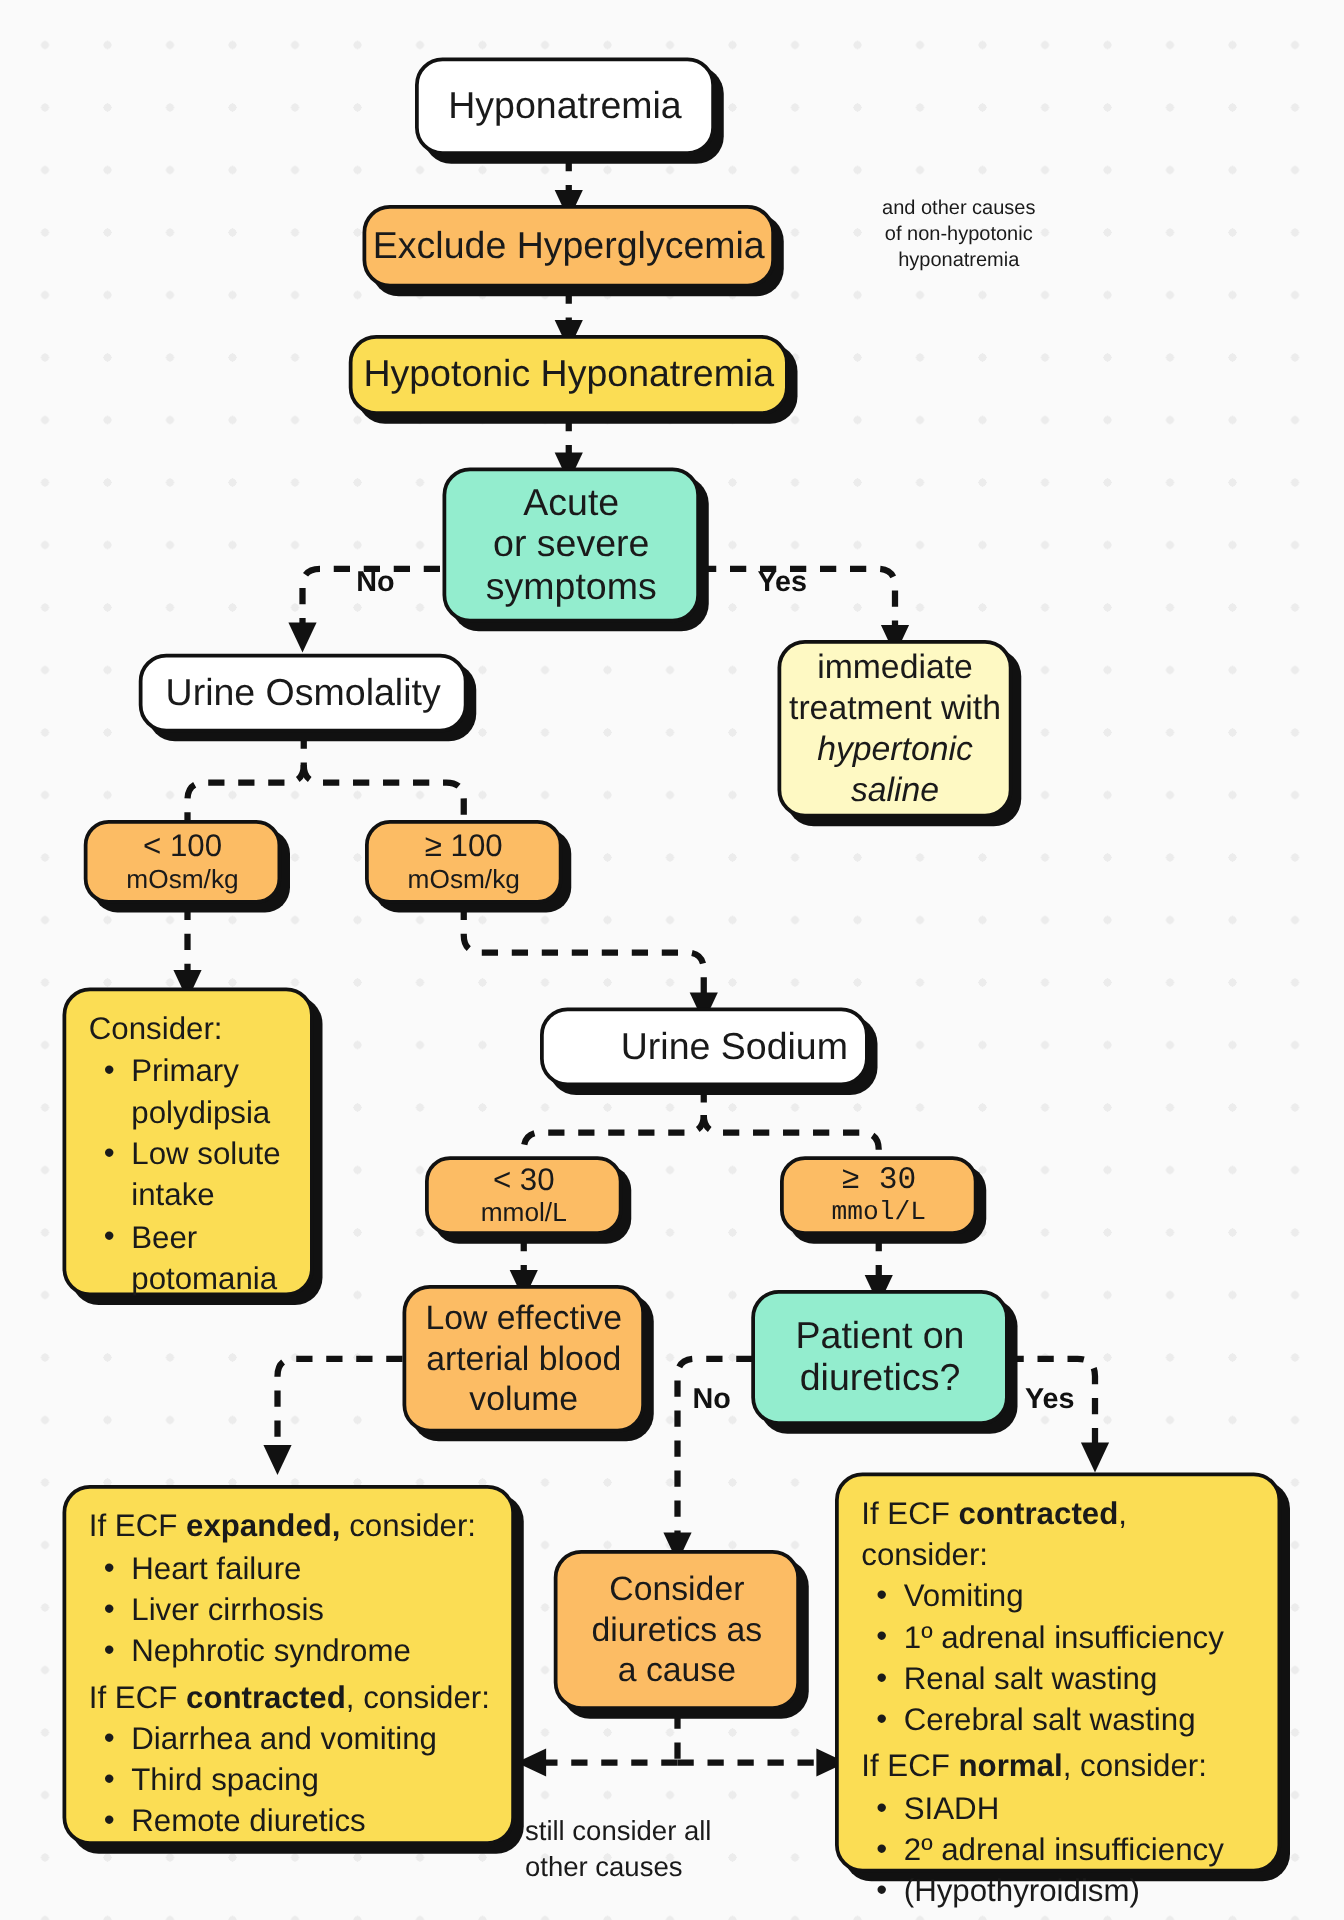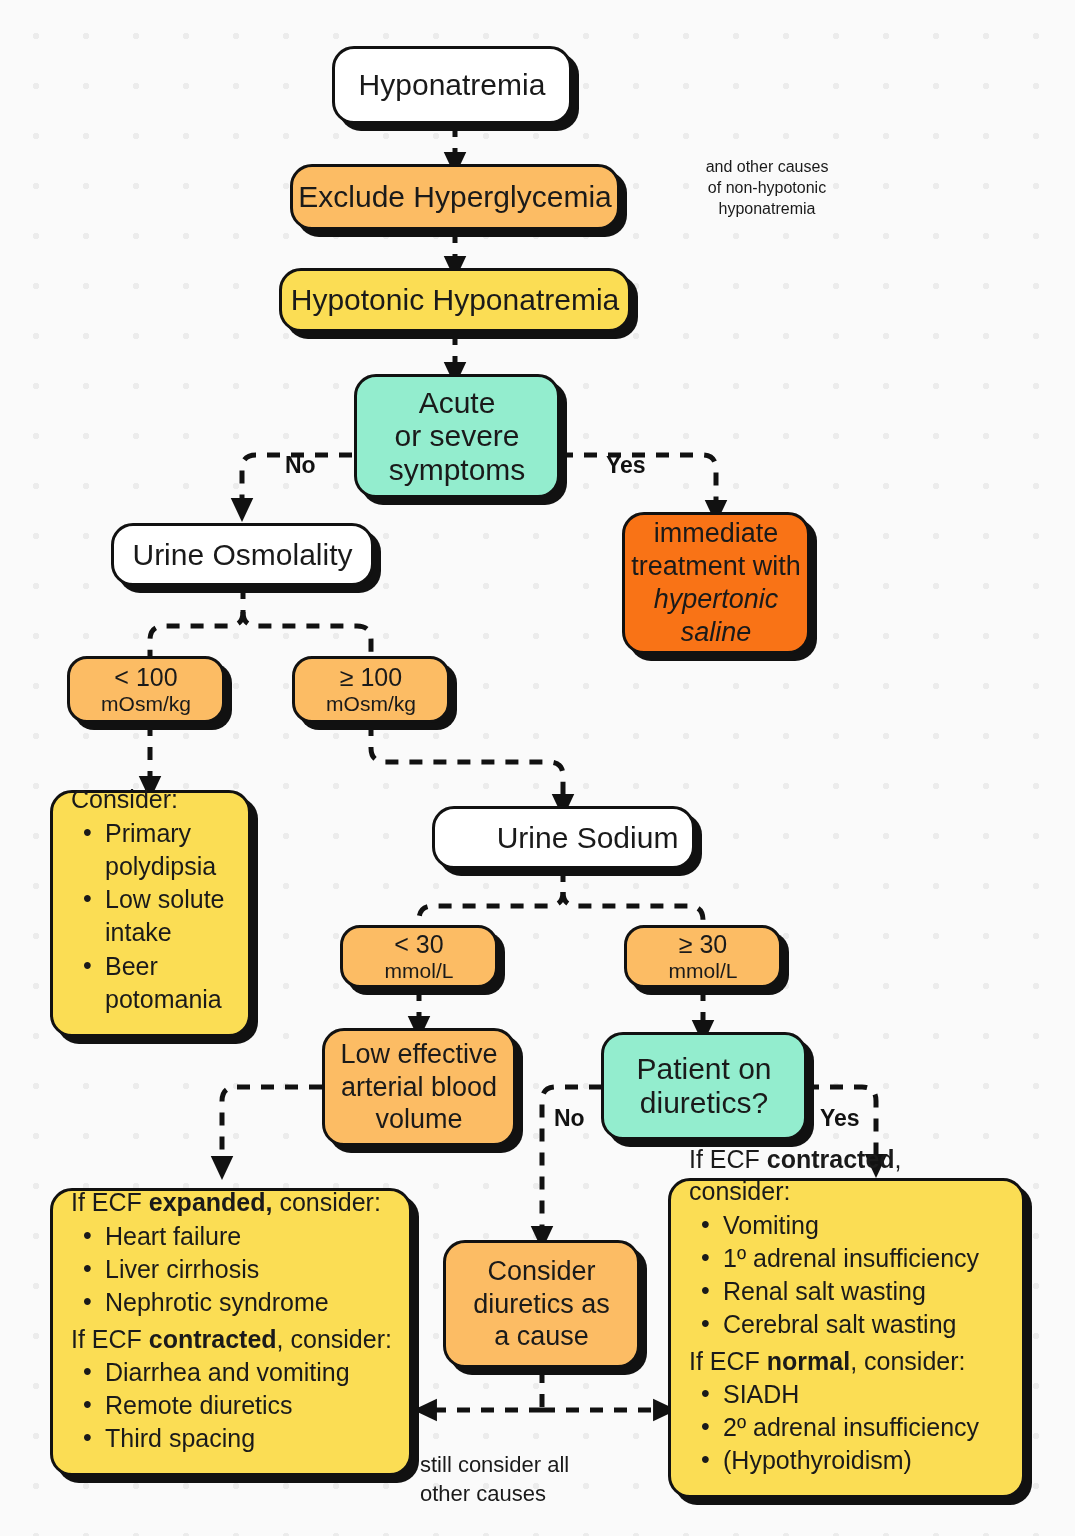--- a/index.html
+++ b/index.html
@@ -42,21 +42,21 @@
     z-index: 5;
   }
   .node.centered {
     align-items: center;
     text-align: center;
   }
   .n-white  { background: #ffffff; }
   .n-orange { background: #fcbc64; }
   .n-yellow { background: #fbdd54; }
   .n-teal   { background: #93edce; }
-  .n-red    { background: #f97316; }
+  .n-red    { background: #fef9c3; }
 
   .t-lg   { font-size: 30px; line-height: 1.12; }
   .t-md   { font-size: 27px; line-height: 1.22; }
 
   .unit { font-size: 21px; line-height: 1.2; }
 
   .pill-num { font-size: 25px; line-height: 1.15; font-weight: 400; }
 
   .edge-label {
     position: absolute;
@@ -77,21 +77,21 @@
   .foot-note {
     position: absolute;
     font-size: 22px;
     line-height: 1.3;
     color: #1a1a1a;
     z-index: 6;
     margin-top: 26px;
   }
   .listbox {
     padding: 14px 16px 14px 18px;
-    justify-content: flex-end;
+    justify-content: space-between;
   }
   .listbox .hdr {
     font-size: 25px;
     line-height: 1.3;
     margin: 0 0 1px 0;
   }
   .listbox ul {
     margin: 0 0 4px 0;
     padding-left: 34px;
     list-style: none;
@@ -214,21 +214,21 @@
 
   <div class="node n-white centered t-lg" style="left:432px; top:806px; width:263px; height:63px;padding-left:48px;">
     <div>Urine Sodium</div>
   </div>
 
   <div class="node n-orange centered" style="left:340px; top:925px; width:158px; height:63px; border-radius:20px;">
     <div class="pill-num">&lt; 30</div>
     <div class="unit">mmol/L</div>
   </div>
 
-  <div class="node n-orange centered" style="left:624px; top:925px; width:158px; height:63px; border-radius:20px;">
+  <div class="node n-orange centered" style="left:624px; top:925px; width:158px; height:63px; border-radius:20px;font-family:Liberation Mono, monospace;">
     <div class="pill-num">≥ 30</div>
     <div class="unit">mmol/L</div>
   </div>
 
   <div class="node n-orange centered t-md" style="left:322px; top:1028px; width:194px; height:118px;">
     <div>Low effective</div>
     <div>arterial blood</div>
     <div>volume</div>
   </div>
 
@@ -246,22 +246,22 @@
   <div class="node n-yellow listbox" style="left:50px; top:1188px; width:362px; height:288px;">
     <div class="hdr"><span>If ECF </span><b>expanded,</b><span> consider:</span></div>
     <ul>
       <li>Heart failure</li>
       <li>Liver cirrhosis</li>
       <li>Nephrotic syndrome</li>
     </ul>
     <div class="hdr"><span>If ECF </span><b>contracted</b><span>, consider:</span></div>
     <ul>
       <li>Diarrhea and vomiting</li>
+      <li>Third spacing</li>
       <li>Remote diuretics</li>
-      <li>Third spacing</li>
     </ul>
   </div>
 
   <div class="node n-yellow listbox" style="left:668px; top:1178px; width:357px; height:320px;">
     <div class="hdr"><span>If ECF </span><b>contracted</b><span>, consider:</span></div>
     <ul>
       <li>Vomiting</li>
       <li>1º adrenal insufficiency</li>
       <li>Renal salt wasting</li>
       <li>Cerebral salt wasting</li>

